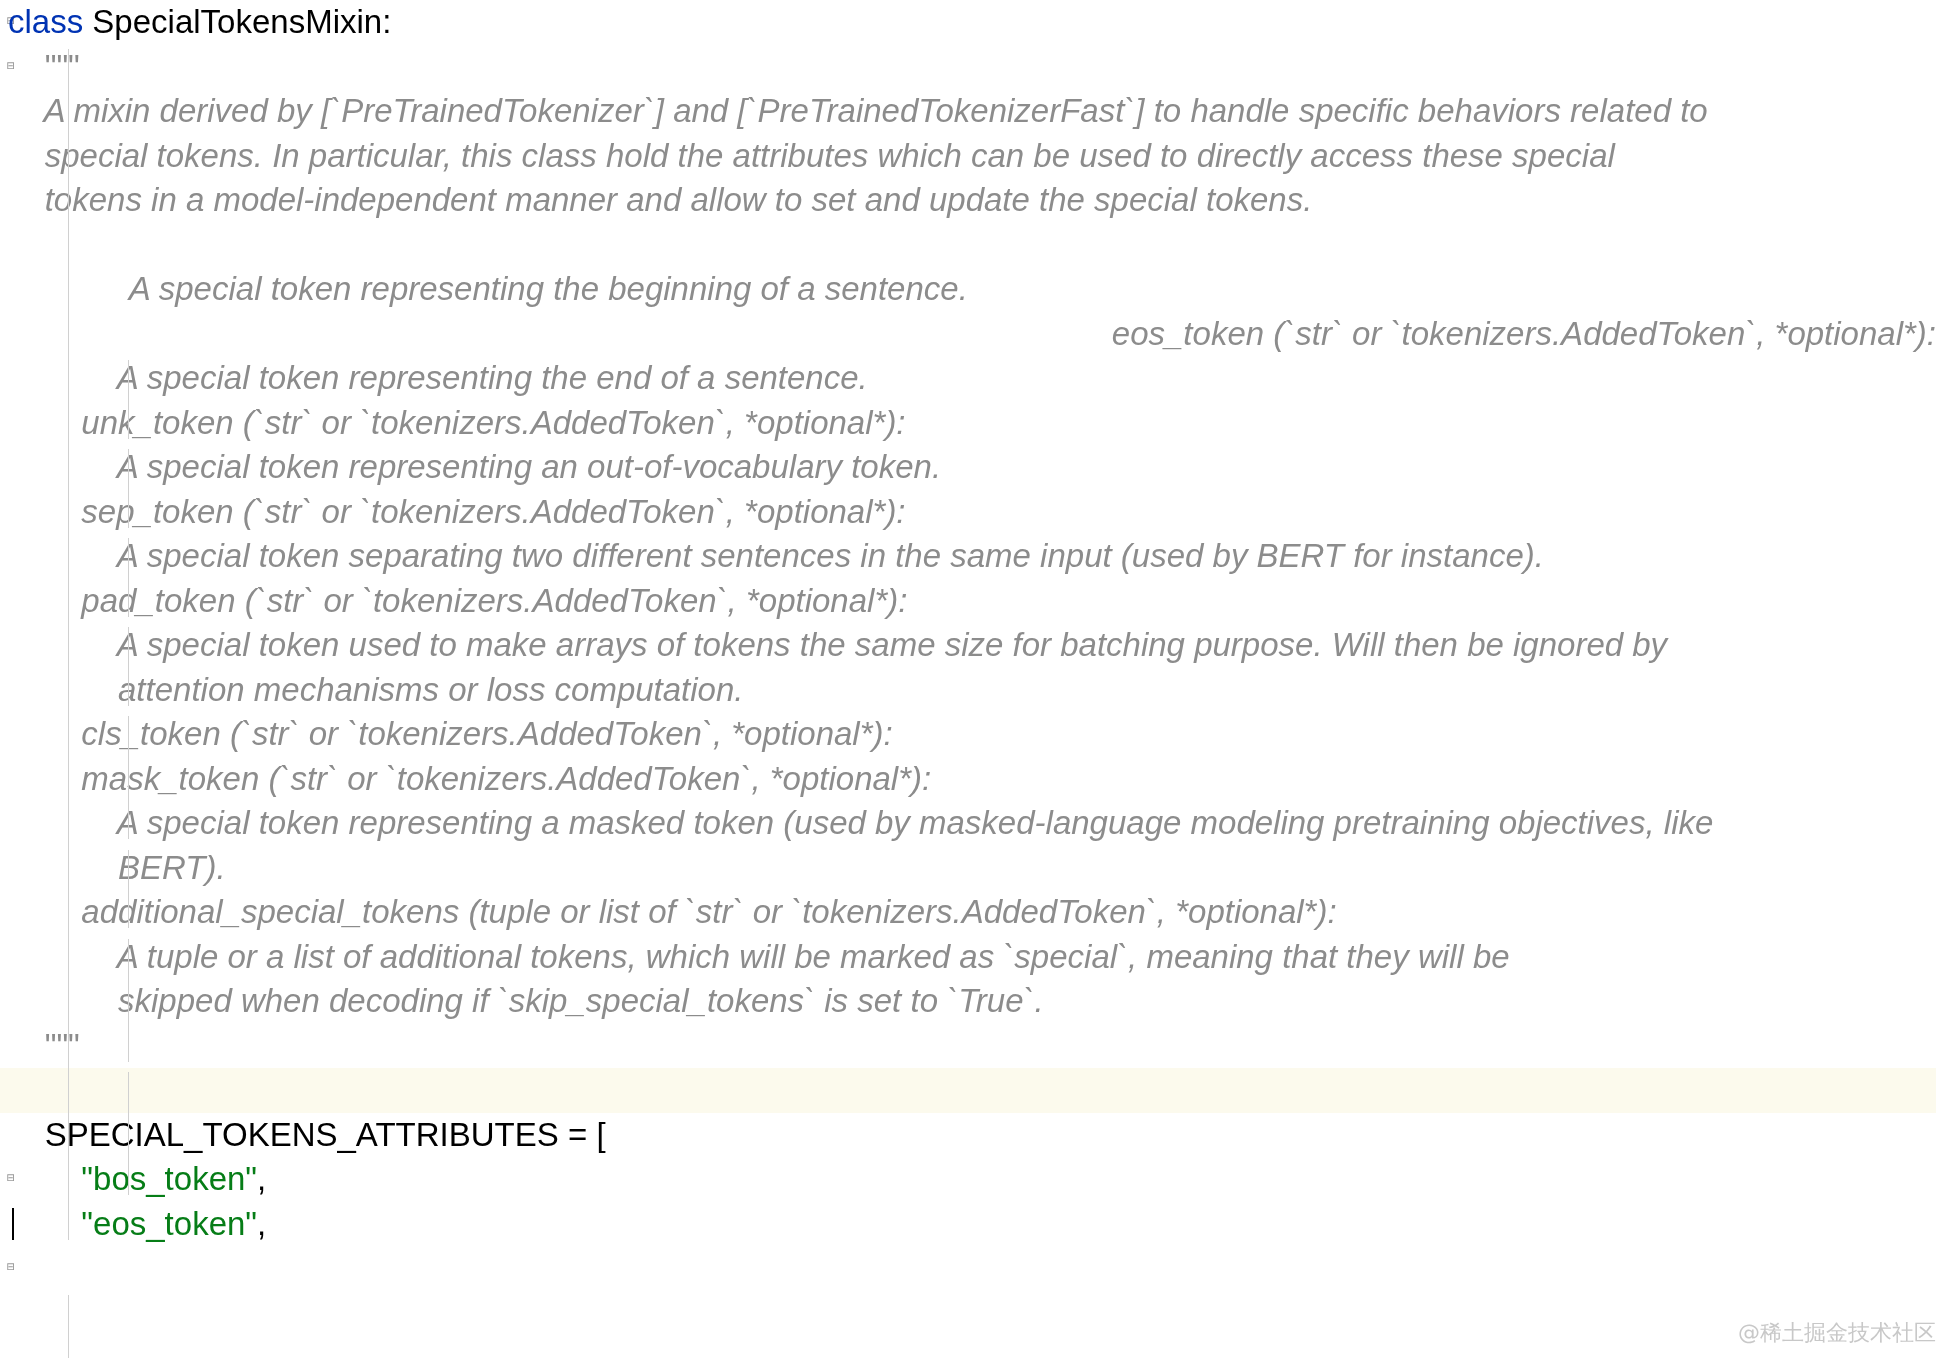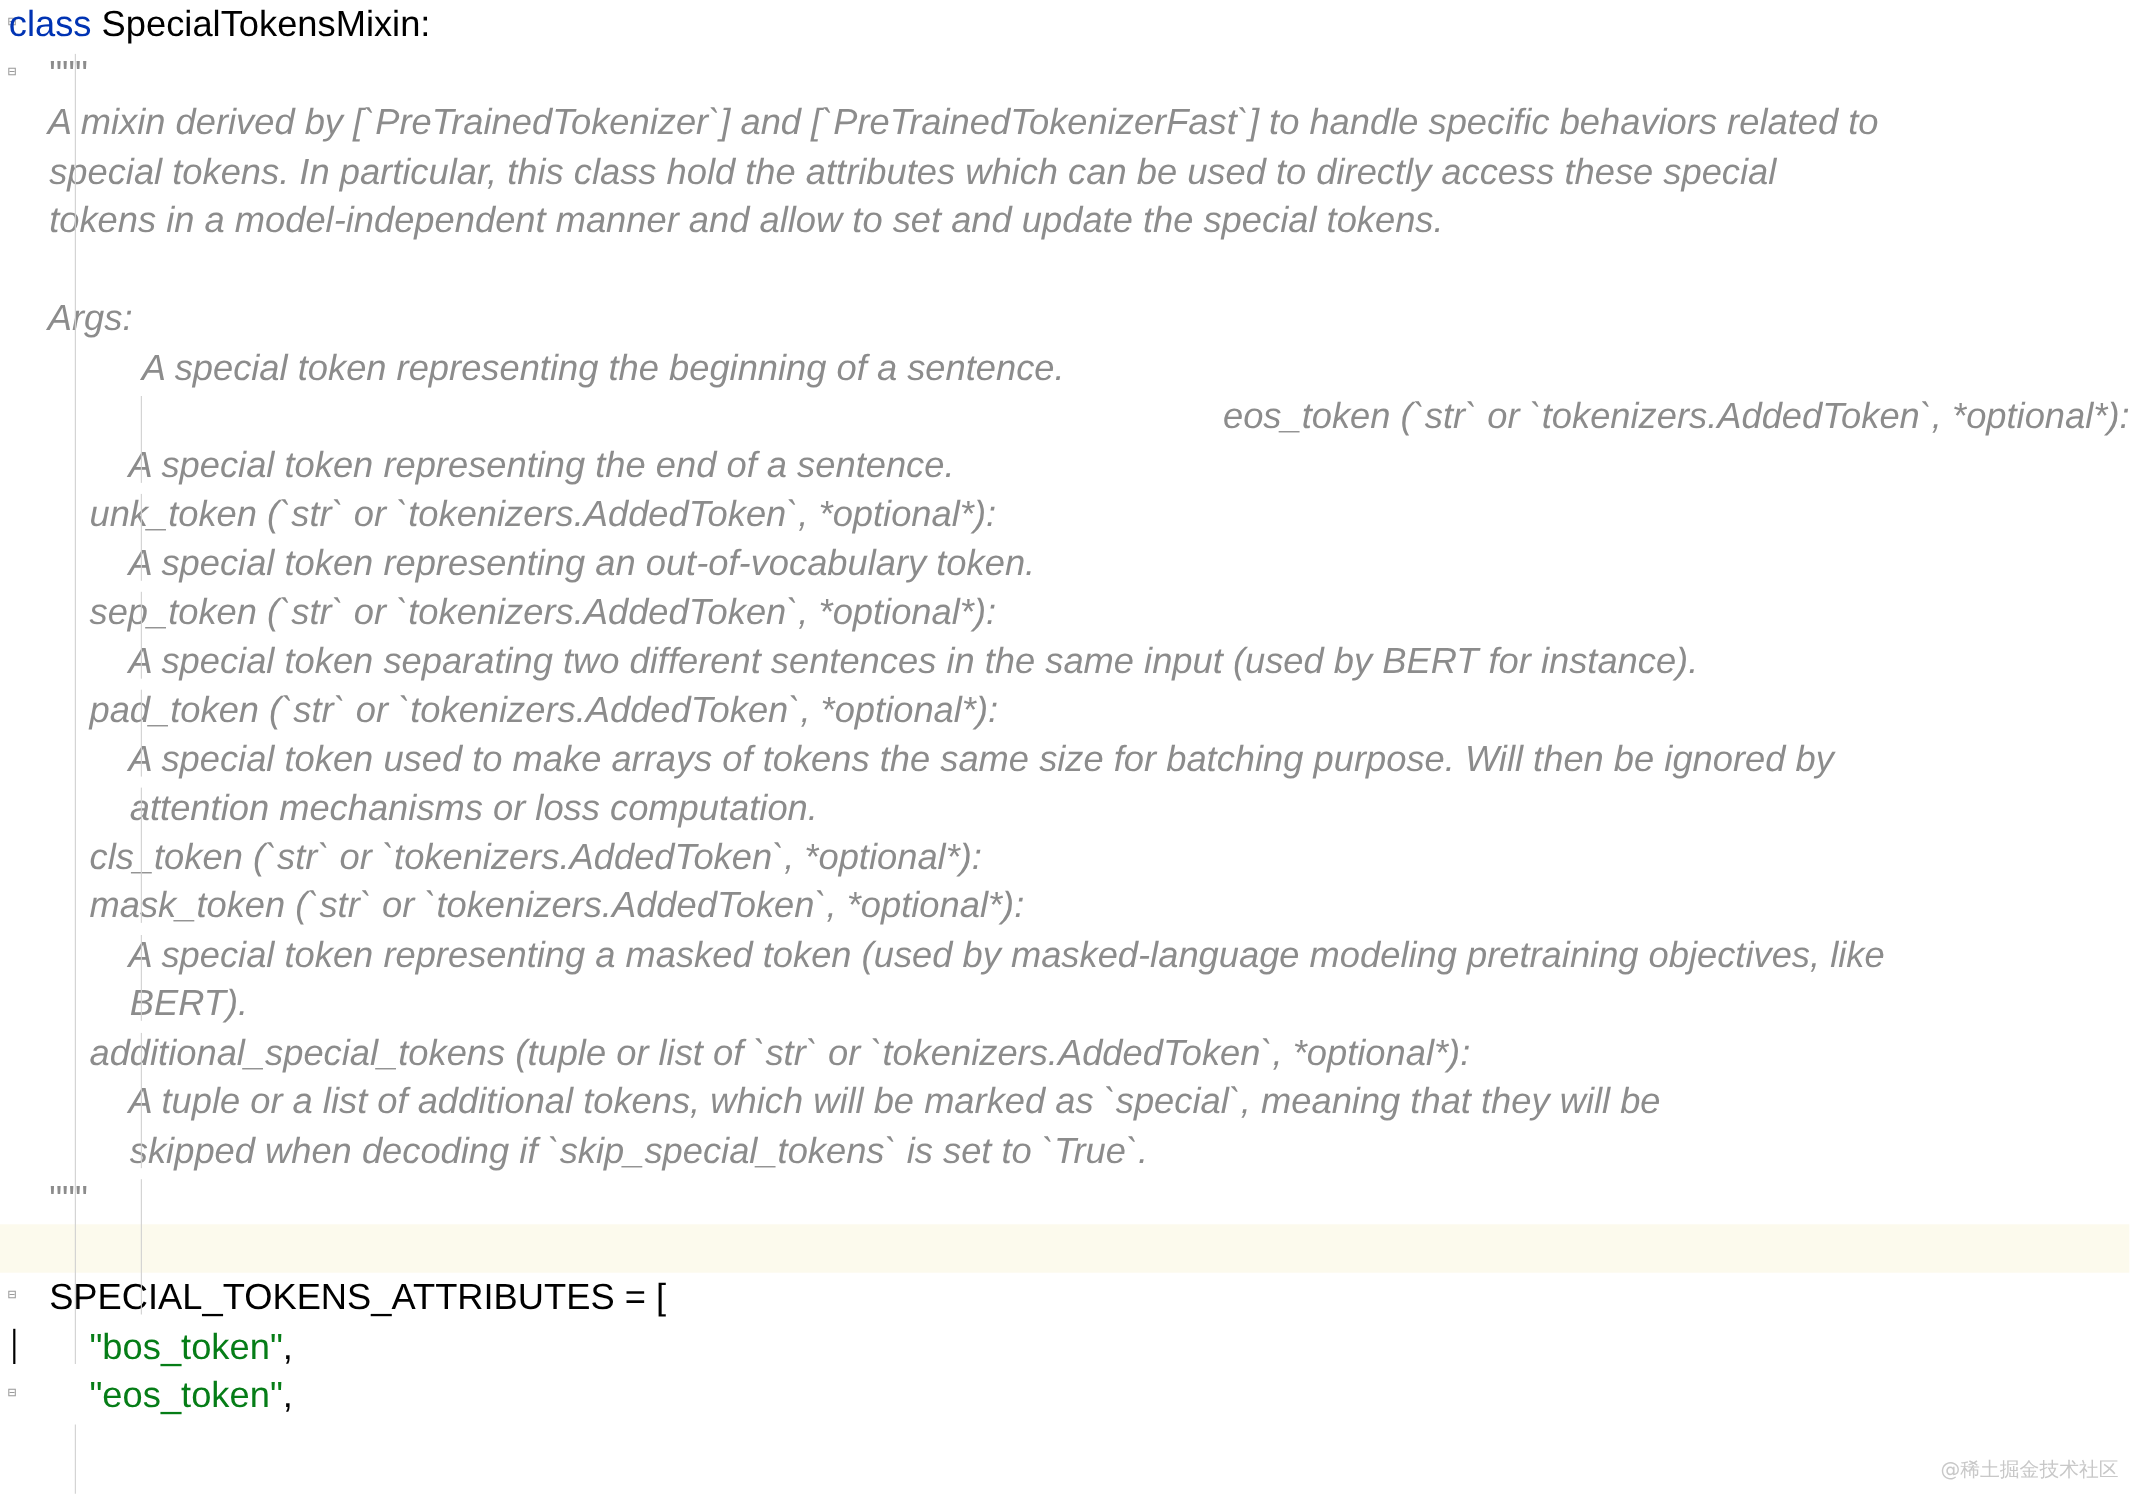--- a/index.html
+++ b/index.html
@@ -84,24 +84,24 @@
     width: 1px;
     background: #d0d0d0;
   }
   .caret {
     position: absolute;
     width: 2px;
     background: #000000;
   }
   .watermark {
     position: absolute;
-    right: 10px;
+    right: 0;
     bottom: 10px;
     font-family: "DejaVu Sans", sans-serif;
-    font-size: 18px;
+    font-size: 22px;
     color: #c8c8c8;
   }
 </style>
 </head>
 <body>
 
 <div id="editor">
 
   <div class="fold-gutter">
       <div class="fold-marker" style="top: 14px;">⊟</div>
@@ -110,21 +110,20 @@
       <div class="fold-marker" style="top: 1260px;">⊟</div>
     </div>
 
   <div class="code-area" id="code-area">
       <div class="line" style="padding-left: 8px;"><span class="txt kw">class </span><span class="txt cls">SpecialTokensMixin:</span></div>
       <div class="line" style="padding-left: 8px;"><span class="txt docplain">    """</span></div>
       <div class="line" style="padding-left: 8px;"><span class="txt doc">    A mixin derived by [`PreTrainedTokenizer`] and [`PreTrainedTokenizerFast`] to handle specific behaviors related to</span></div>
       <div class="line" style="padding-left: 8px;"><span class="txt doc">    special tokens. In particular, this class hold the attributes which can be used to directly access these special</span></div>
       <div class="line" style="padding-left: 8px;"><span class="txt doc">    tokens in a model-independent manner and allow to set and update the special tokens.</span></div>
       <div class="line" style="padding-left: 8px;"><span class="txt doc"></span></div>
-      <div class="line" style="padding-left: 8px;"><span class="txt doc">    Args:</span></div>
       <div class="line" style="padding-left: 20px;"><span class="txt doc">            A special token representing the beginning of a sentence.</span></div>
       <div class="line" style="padding-left: 6px; text-align: right;"><span class="txt doc">        eos_token (`str` or `tokenizers.AddedToken`, *optional*):</span></div>
       <div class="line" style="padding-left: 8px;"><span class="txt doc">            A special token representing the end of a sentence.</span></div>
       <div class="line" style="padding-left: 8px;"><span class="txt doc">        unk_token (`str` or `tokenizers.AddedToken`, *optional*):</span></div>
       <div class="line" style="padding-left: 8px;"><span class="txt doc">            A special token representing an out-of-vocabulary token.</span></div>
       <div class="line" style="padding-left: 8px;"><span class="txt doc">        sep_token (`str` or `tokenizers.AddedToken`, *optional*):</span></div>
       <div class="line" style="padding-left: 8px;"><span class="txt doc">            A special token separating two different sentences in the same input (used by BERT for instance).</span></div>
       <div class="line" style="padding-left: 8px;"><span class="txt doc">        pad_token (`str` or `tokenizers.AddedToken`, *optional*):</span></div>
       <div class="line" style="padding-left: 8px;"><span class="txt doc">            A special token used to make arrays of tokens the same size for batching purpose. Will then be ignored by</span></div>
       <div class="line" style="padding-left: 8px;"><span class="txt doc">            attention mechanisms or loss computation.</span></div>

